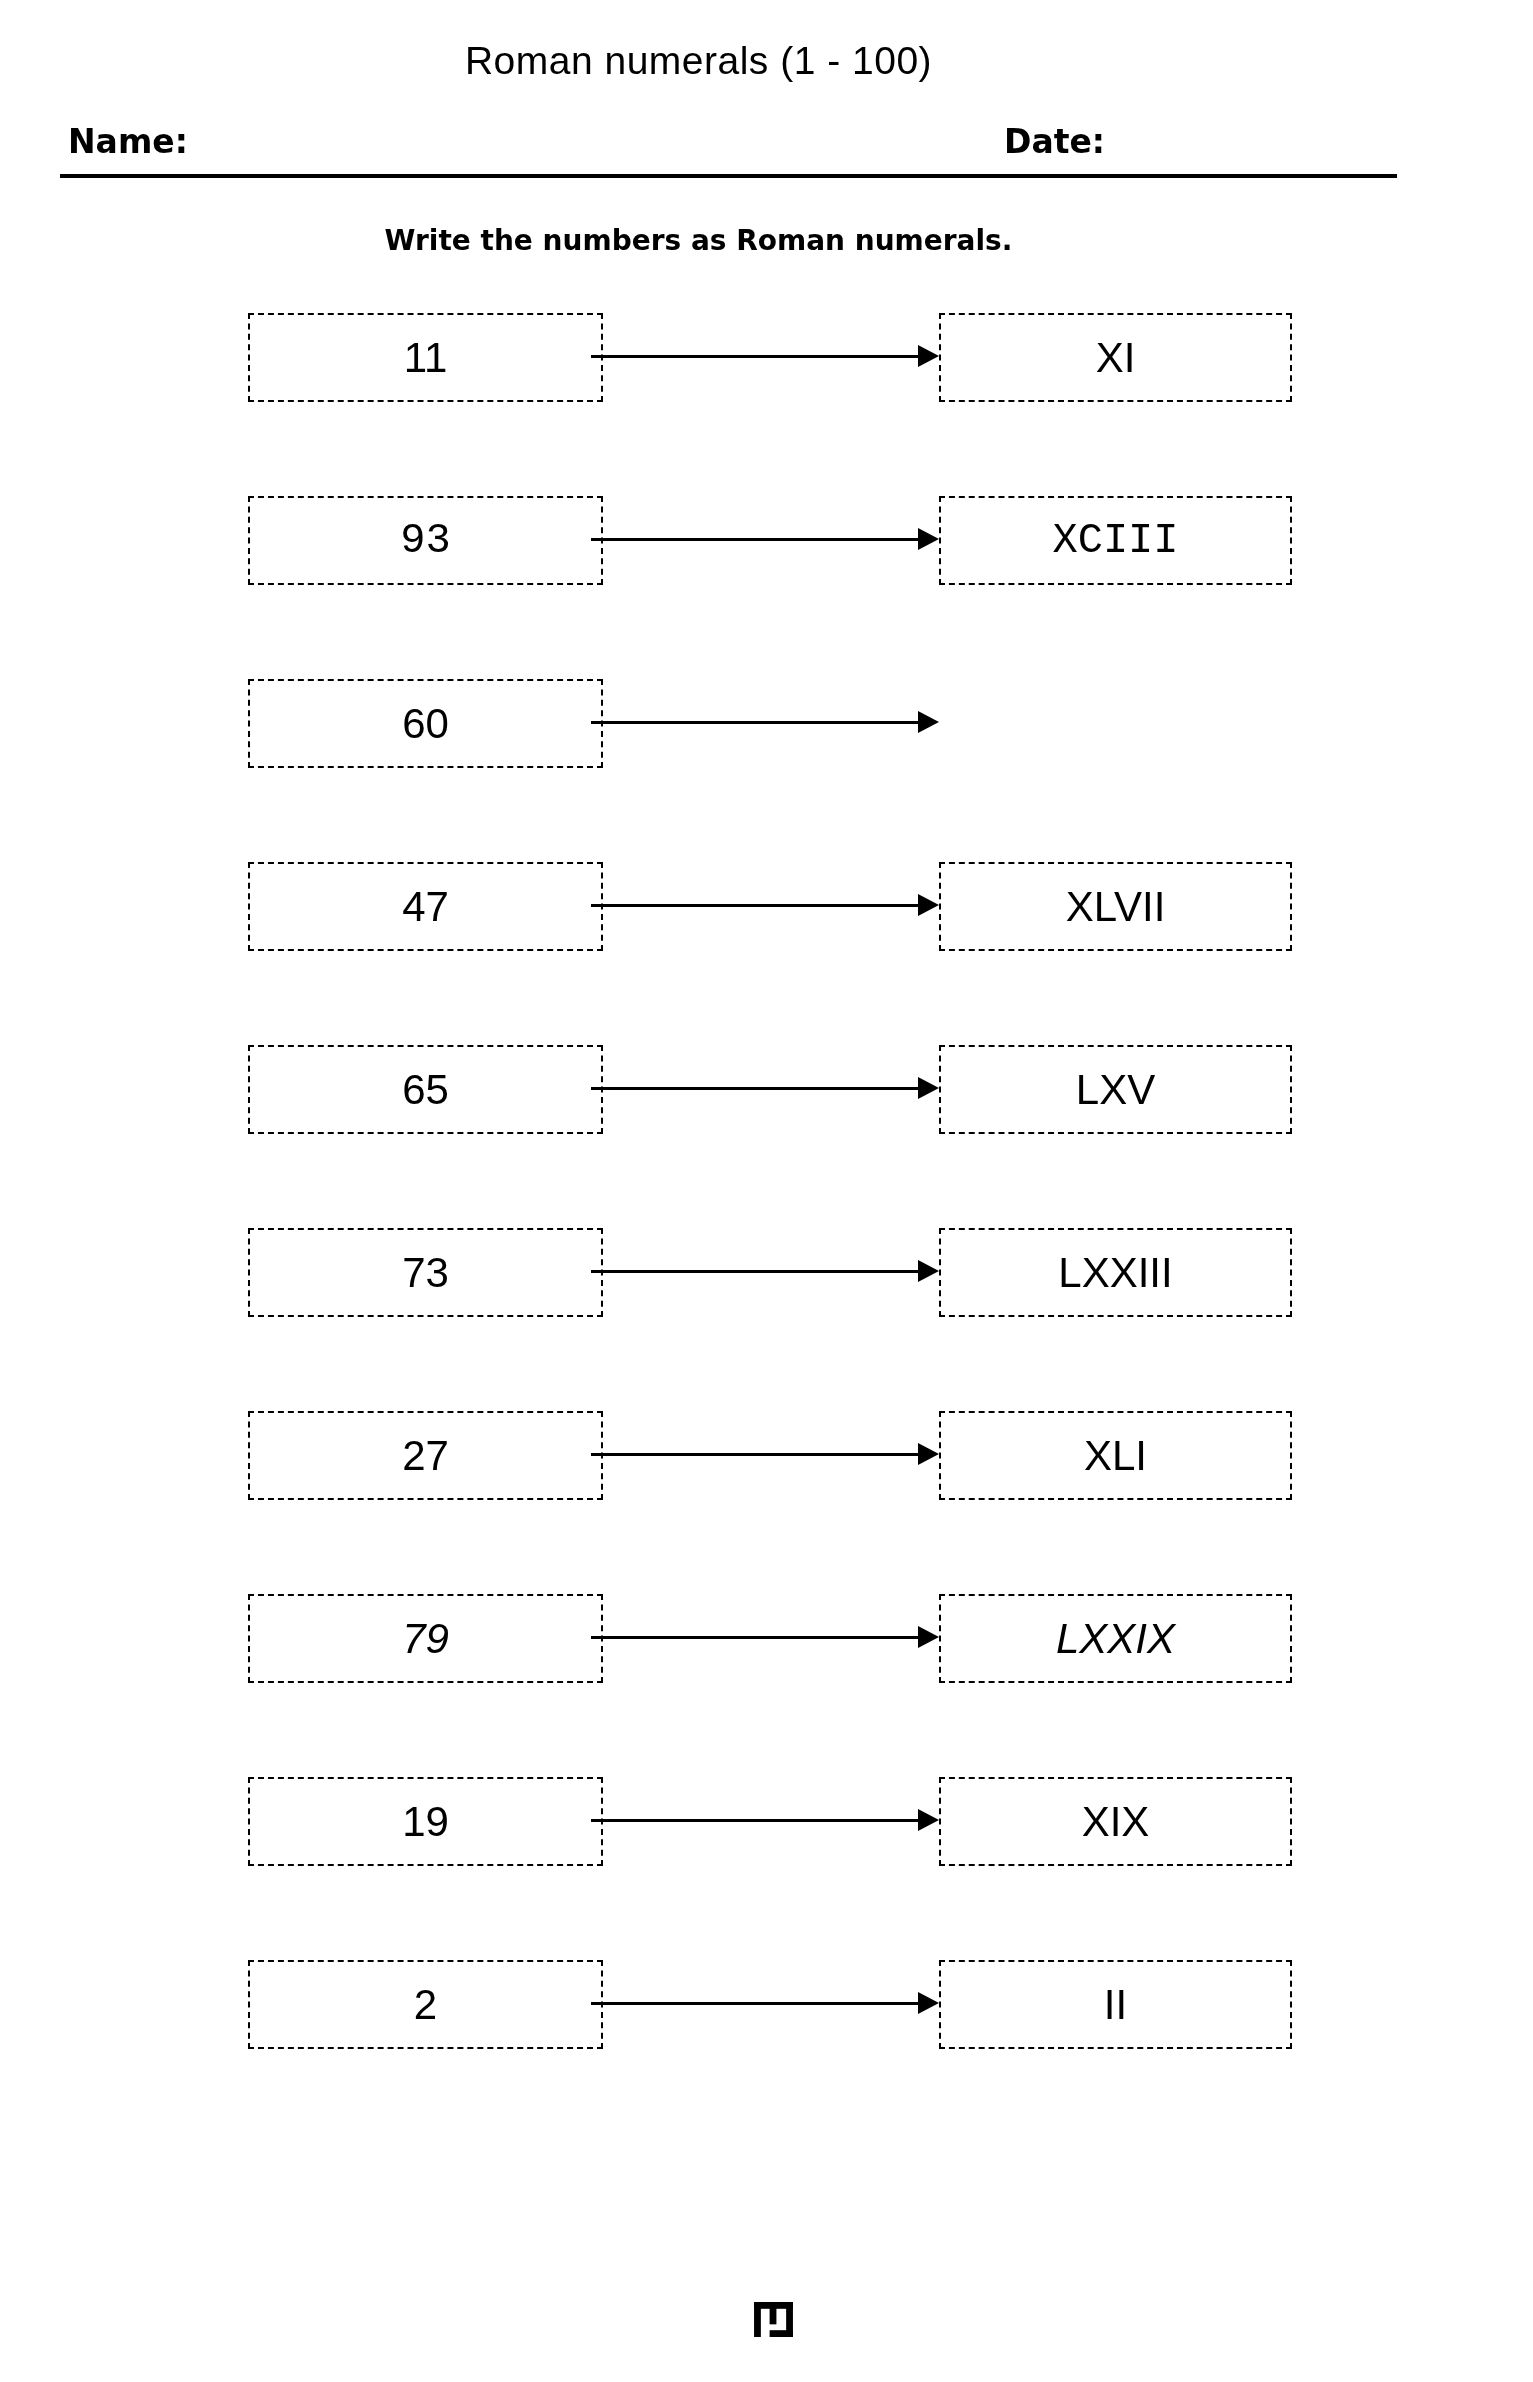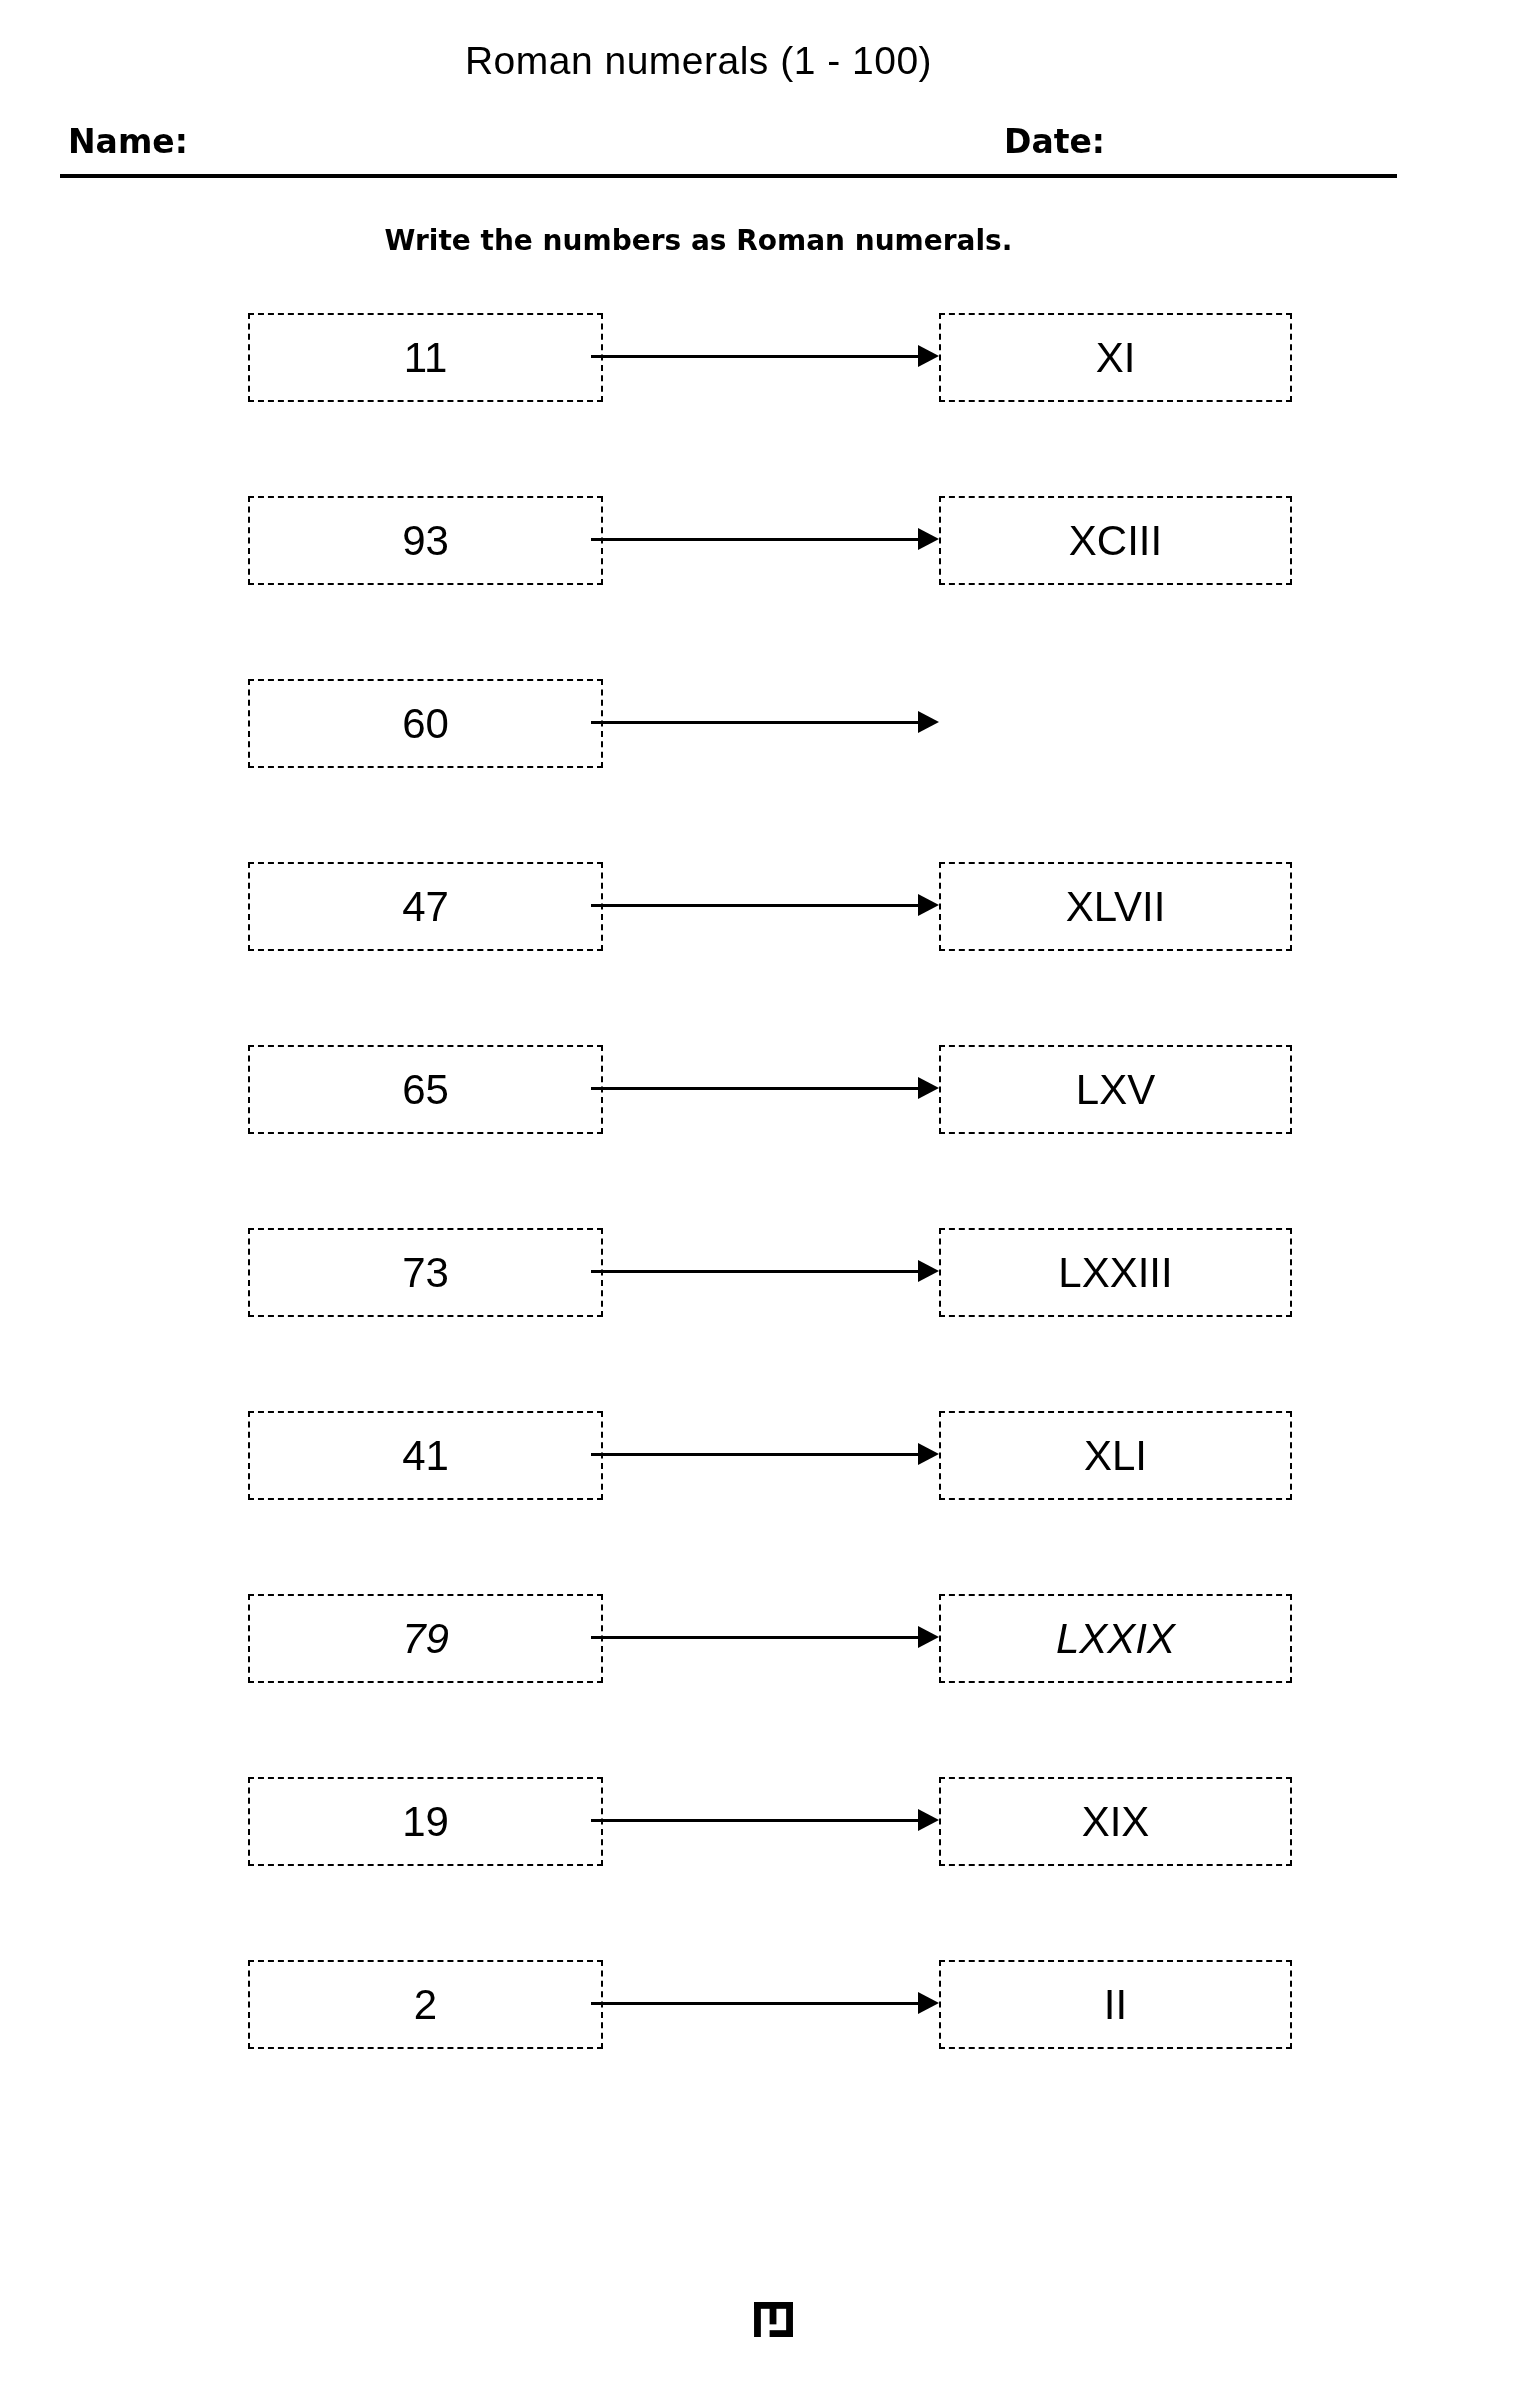--- a/index.html
+++ b/index.html
@@ -118,21 +118,21 @@
       <div class="row" style="top: 313px;">
         <div class="box num-box">
           <span>11</span>
         </div>
         <div class="arrow-shaft"></div>
         <div class="arrow-head"></div>
         <div class="box roman-box">
           <span>XI</span>
         </div>
       </div>
-      <div class="row" style="top: 496px;">
+      <div class="row" style="top: 496px; font-family: Liberation Mono, monospace;">
         <div class="box num-box">
           <span>93</span>
         </div>
         <div class="arrow-shaft"></div>
         <div class="arrow-head"></div>
         <div class="box roman-box">
           <span>XCIII</span>
         </div>
       </div>
       <div class="row" style="top: 679px;">
@@ -167,21 +167,21 @@
           <span>73</span>
         </div>
         <div class="arrow-shaft"></div>
         <div class="arrow-head"></div>
         <div class="box roman-box">
           <span>LXXIII</span>
         </div>
       </div>
       <div class="row" style="top: 1411px;">
         <div class="box num-box">
-          <span>41</span>
+          <span>27</span>
         </div>
         <div class="arrow-shaft"></div>
         <div class="arrow-head"></div>
         <div class="box roman-box">
           <span>XLI</span>
         </div>
       </div>
       <div class="row" style="top: 1594px; font-style: italic;">
         <div class="box num-box">
           <span>79</span>

